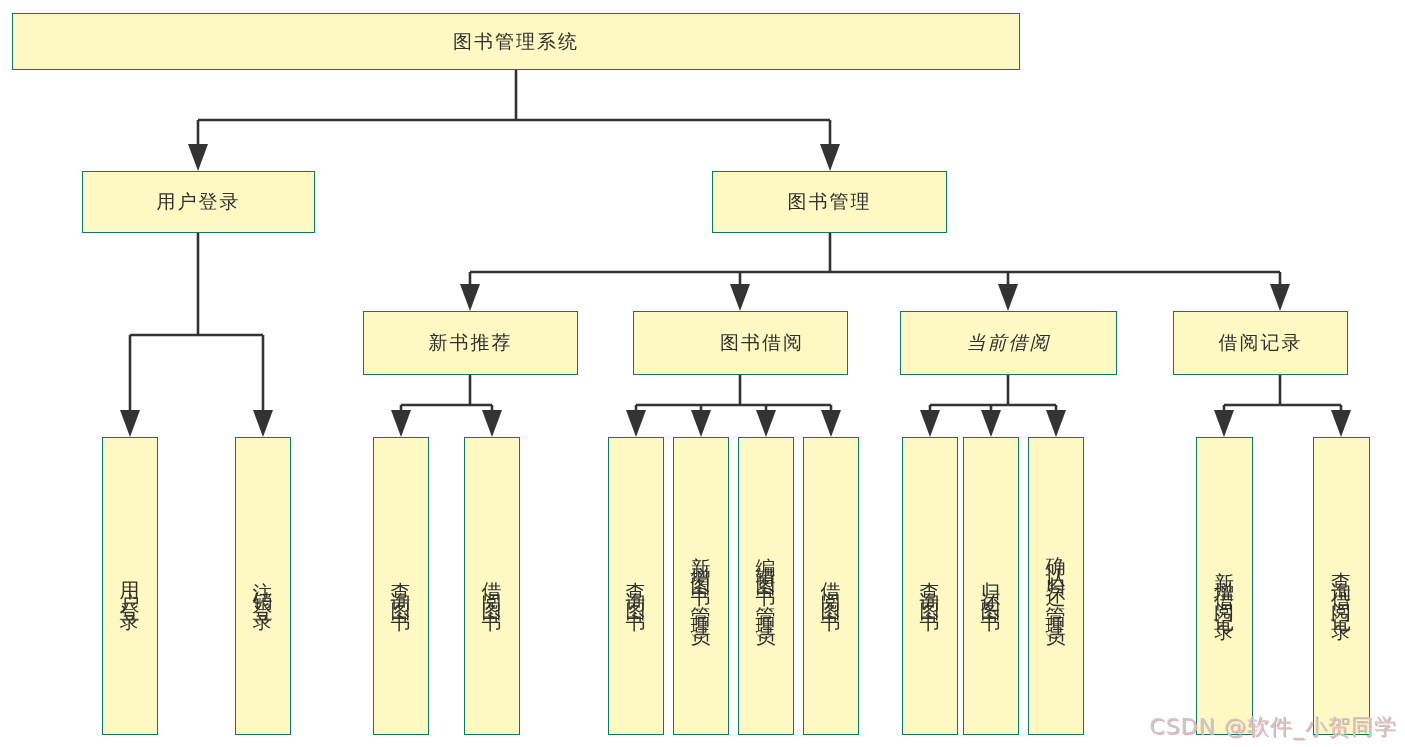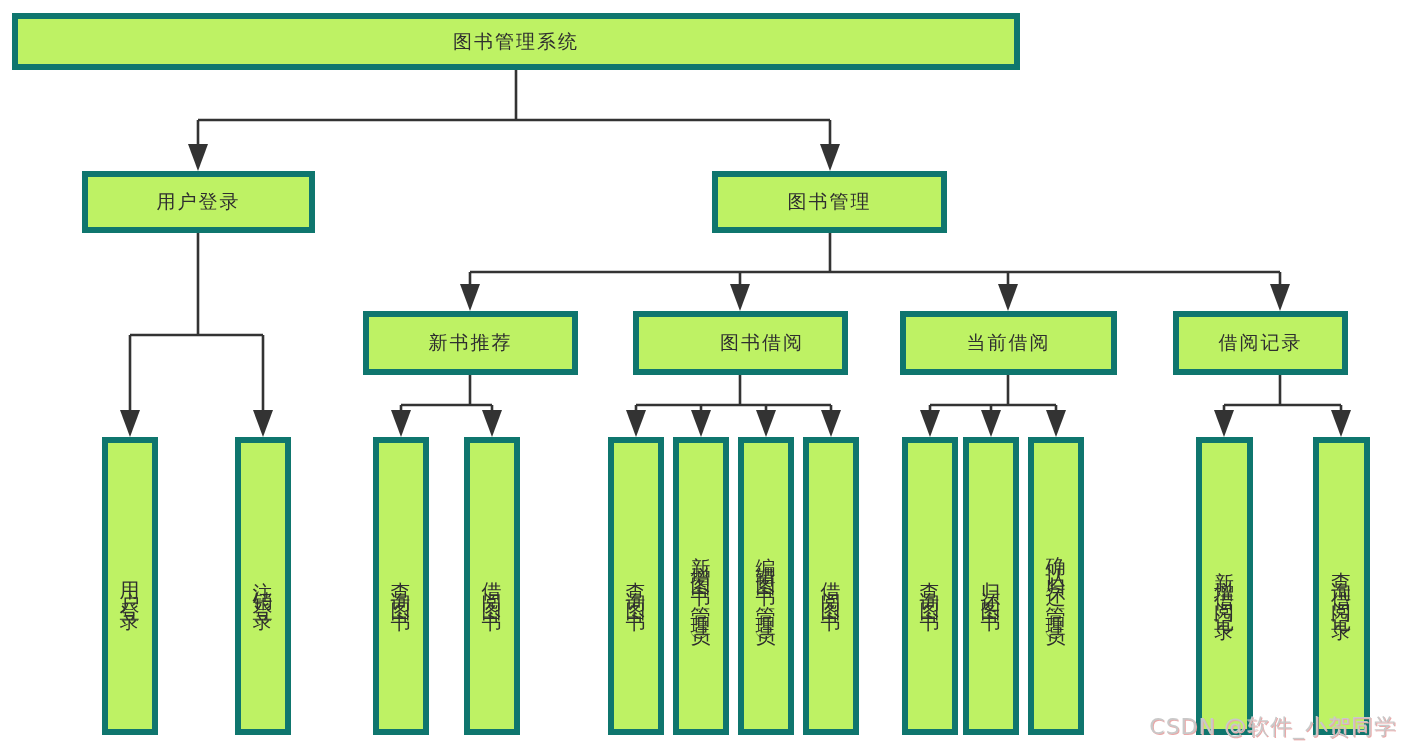--- a/index.html
+++ b/index.html
@@ -19,22 +19,22 @@
     position: absolute;
     left: 0;
     top: 0;
     width: 1405px;
     height: 747px;
     pointer-events: none;
   }
   .box {
     position: absolute;
     box-sizing: border-box;
-    border: 6px solid #0f766e;
-    background: #bef264;
+    border: 1px solid #0f766e;
+    background: #fef9c3;
     display: flex;
     align-items: center;
     justify-content: center;
     color: #2f2f2f;
   }
   .h {
     font-size: 19px;
     letter-spacing: 2px;
     white-space: nowrap;
   }
@@ -48,21 +48,21 @@
     letter-spacing: 10px;
     line-height: 1;
     white-space: nowrap;
   }
   
   .b-root       { left: 12px;  top: 13px;  width: 1008px; height: 57px; }
   .b-user-login { left: 82px;  top: 171px; width: 233px;  height: 62px; }
   .b-book-mgmt  { left: 712px; top: 171px; width: 235px;  height: 62px; }
   .b-nbr        { left: 363px; top: 311px; width: 215px;  height: 64px; }
   .b-bb         { left: 633px; top: 311px; width: 215px;  height: 64px; padding-left: 43px; }
-  .b-cb         { left: 900px; top: 311px; width: 217px;  height: 64px; }
+  .b-cb         { left: 900px; top: 311px; width: 217px;  height: 64px; font-style: italic; }
   .b-br         { left: 1173px;top: 311px; width: 175px;  height: 64px; }
   
   .b-login      { left: 102px; }
   .b-logout     { left: 235px; }
   .b-nb-query   { left: 373px; }
   .b-nb-borrow  { left: 464px; }
   .b-bb-query   { left: 608px; }
   .b-bb-add     { left: 673px; }
   .b-bb-edit    { left: 738px; }
   .b-bb-borrow  { left: 803px; }

